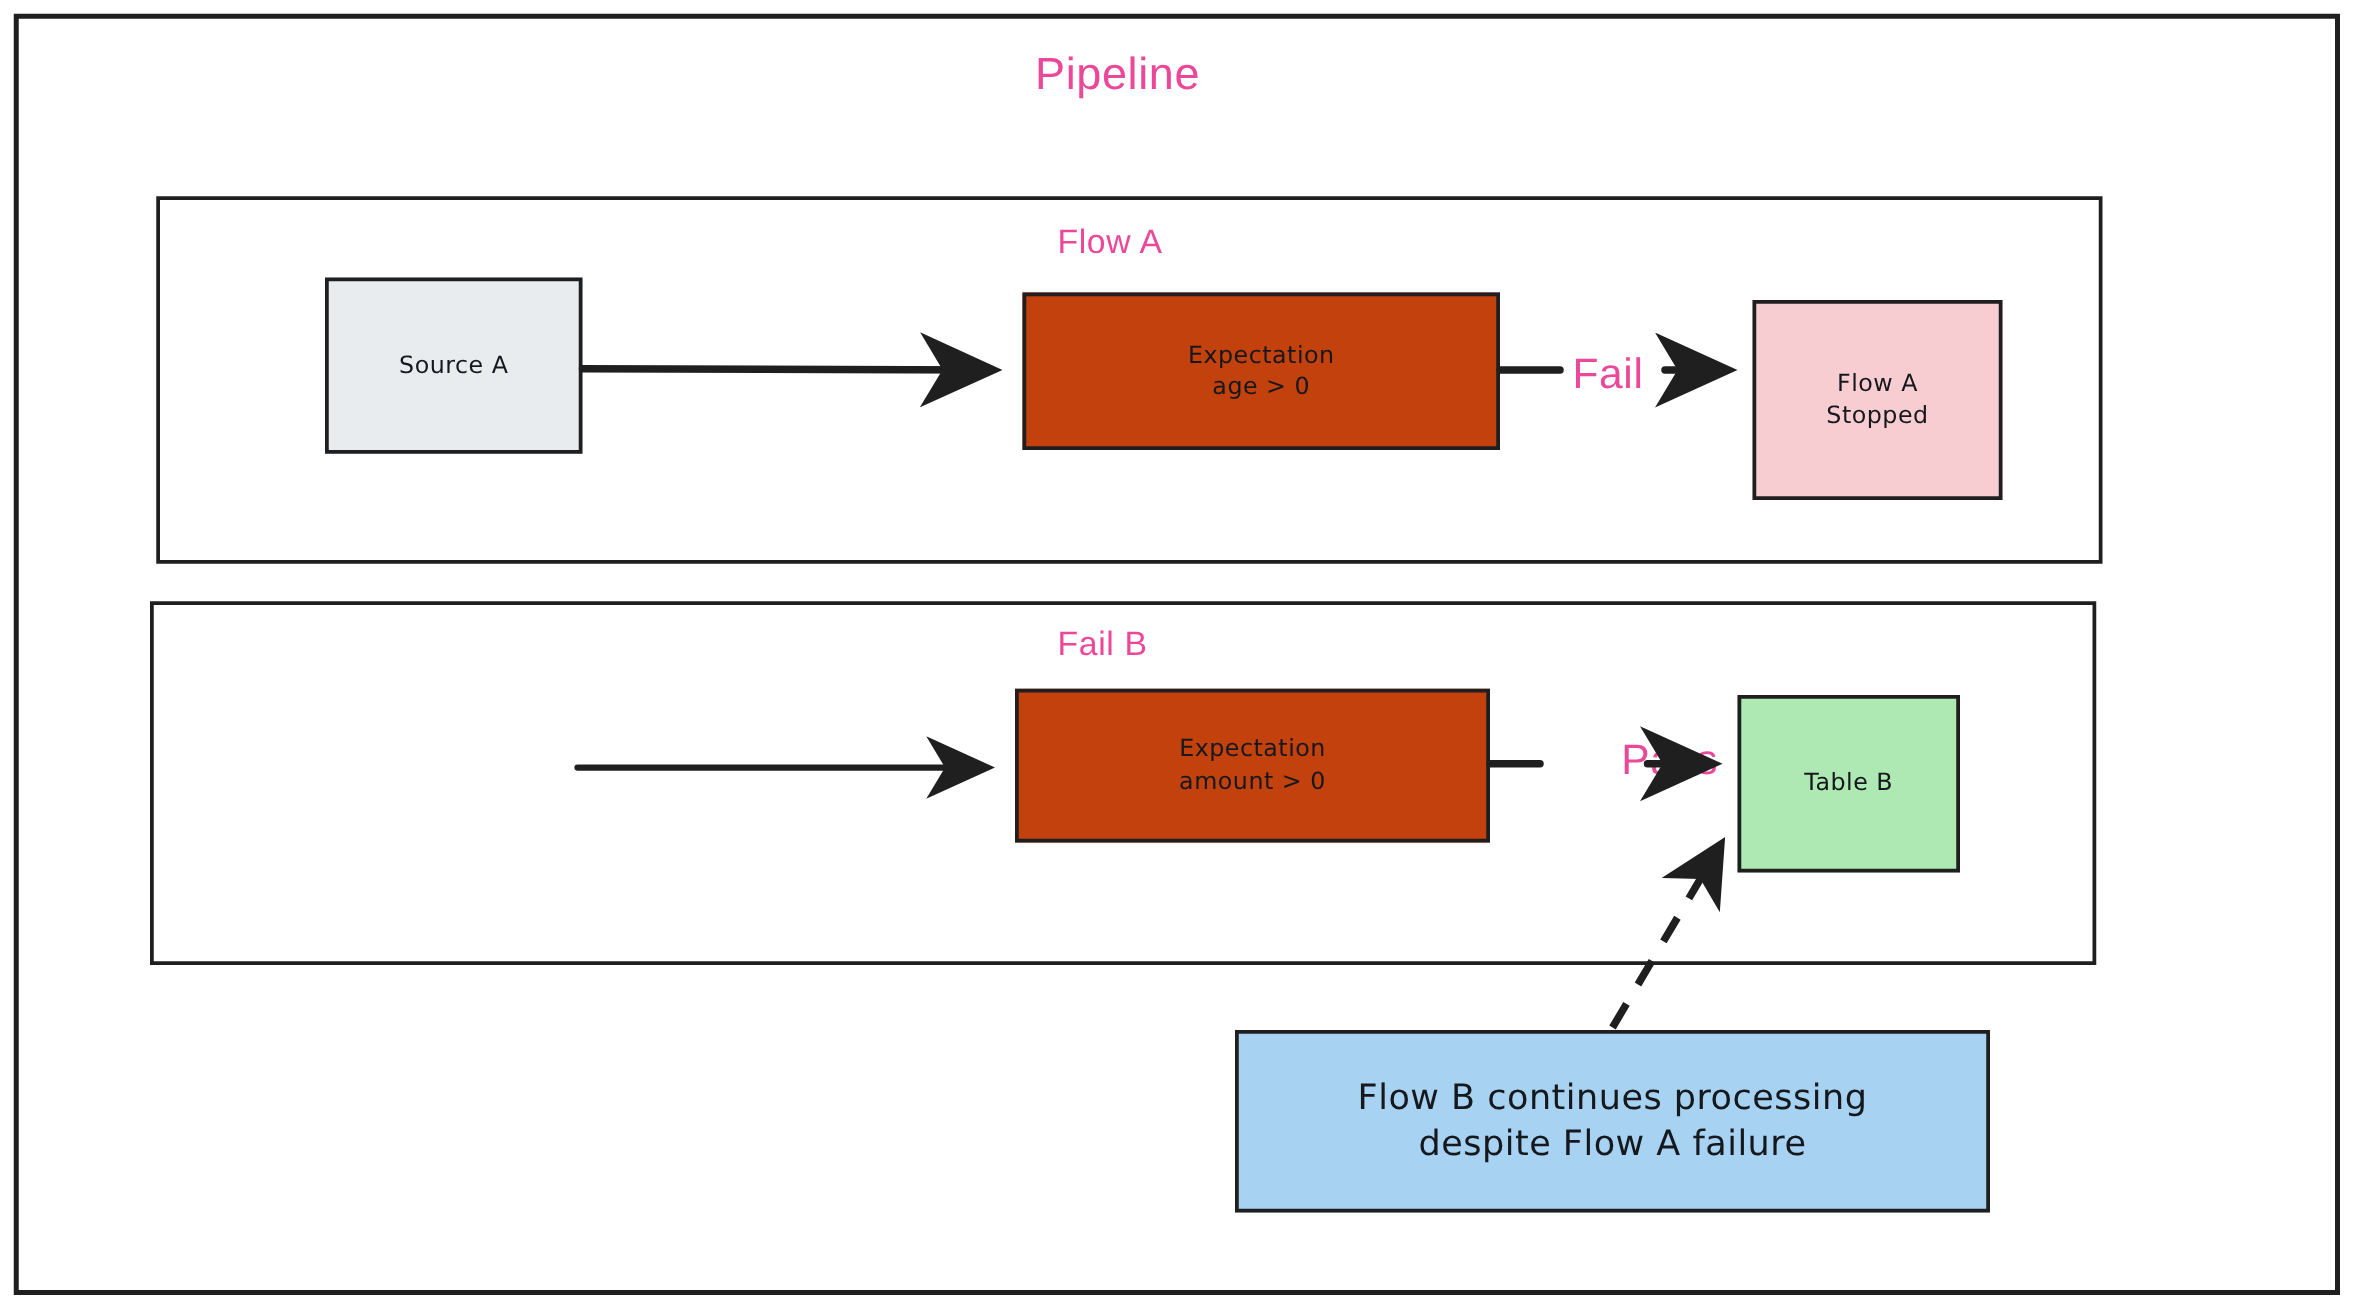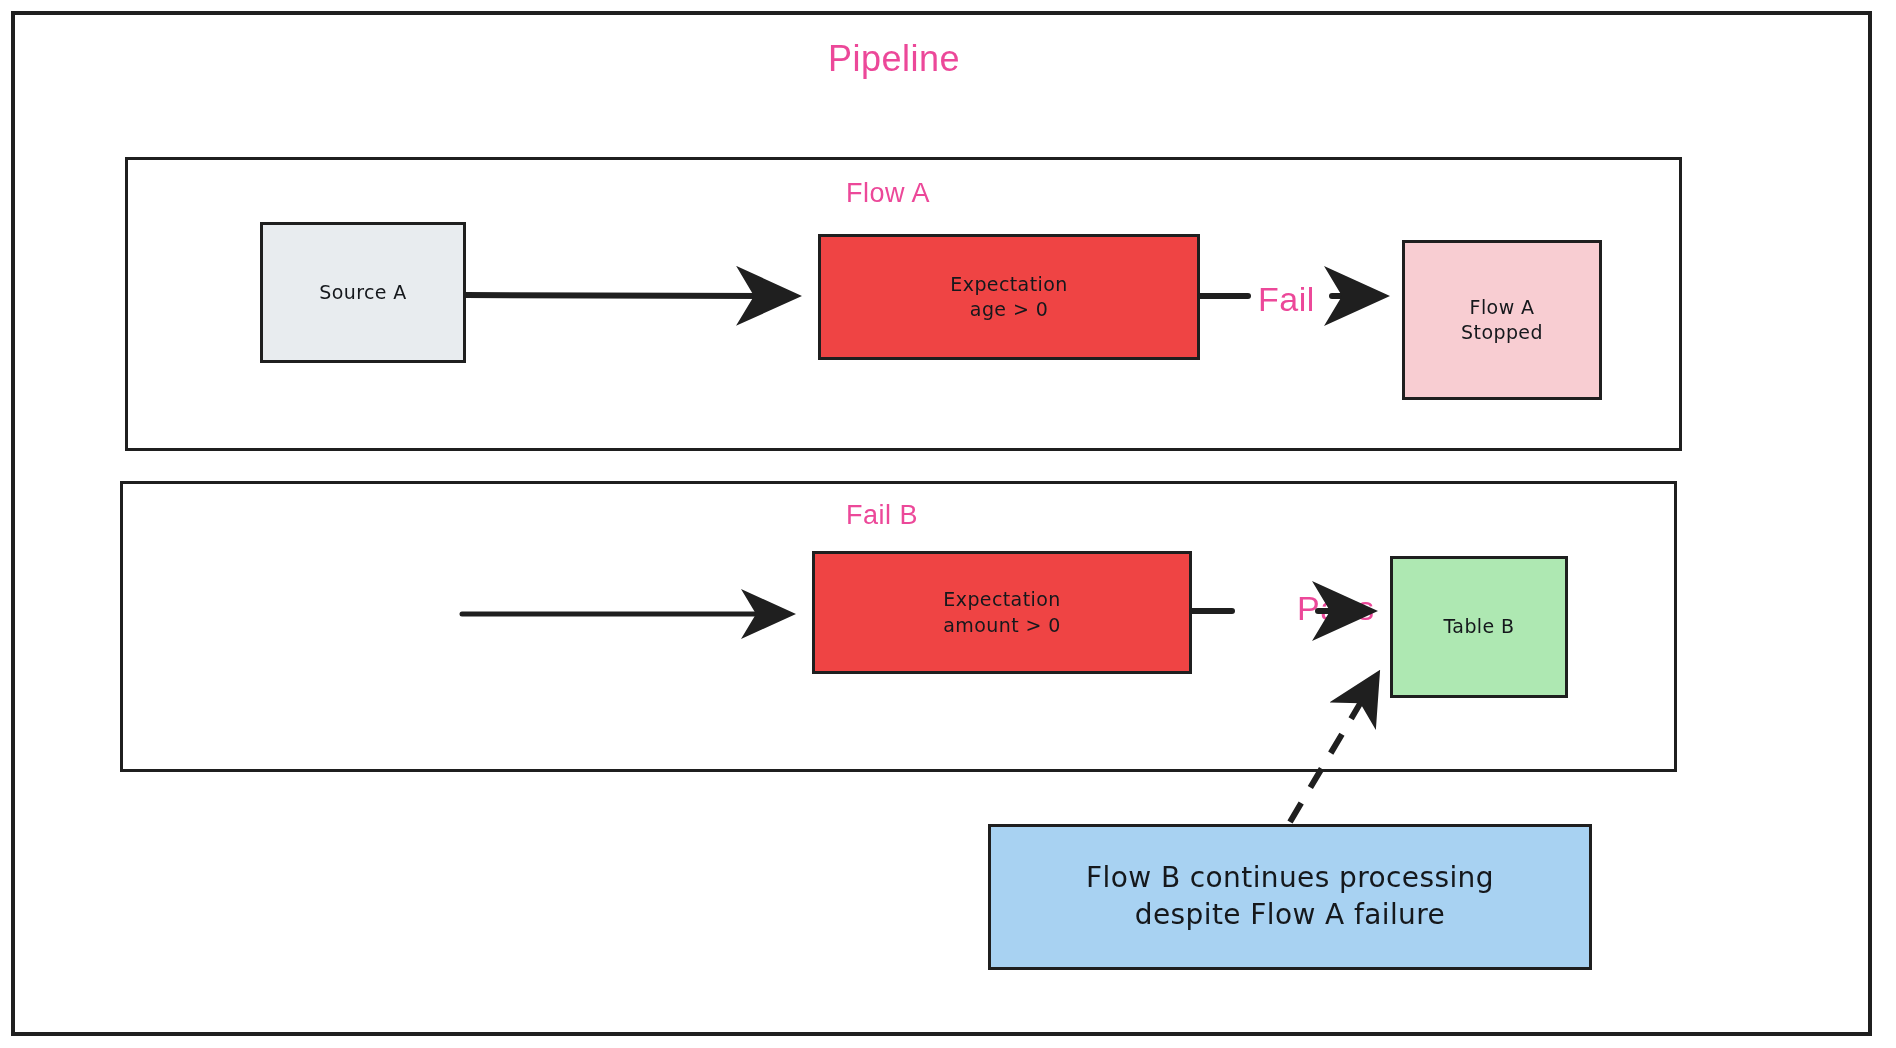--- a/index.html
+++ b/index.html
@@ -37,21 +37,21 @@
     text-align: center;
     color: #15181c;
     font-size: 19px;
     line-height: 1.32;
     letter-spacing: .4px;
     font-family: "DejaVu Sans", sans-serif;
     white-space: pre-line;
     padding: 4px 8px;
   }
   .node.src    { background: #e8ecef; }
-  .node.expect { background: #ef4444; }
+  .node.expect { background: #c2410c; }
   .node.stop   { background: #f8cdd2; }
   .node.ok     { background: #aee8b2; }
   .node.note   { background: #a8d2f2; font-size: 28px; }
 
   
   .ftext {
     position: absolute;
     color: #ec4899;
     font-size: 27px;
     letter-spacing: .5px;

